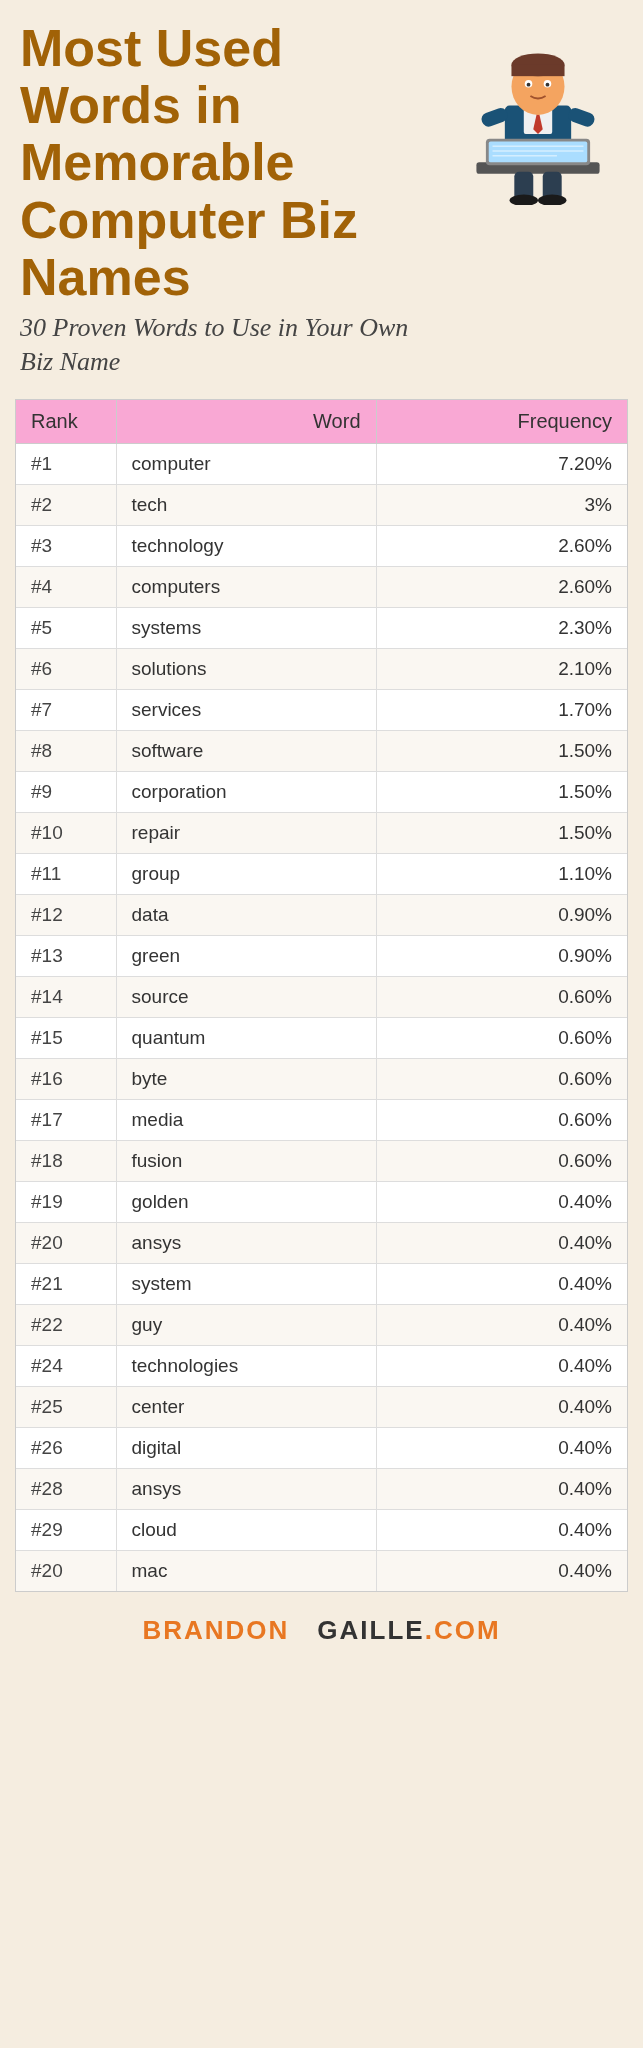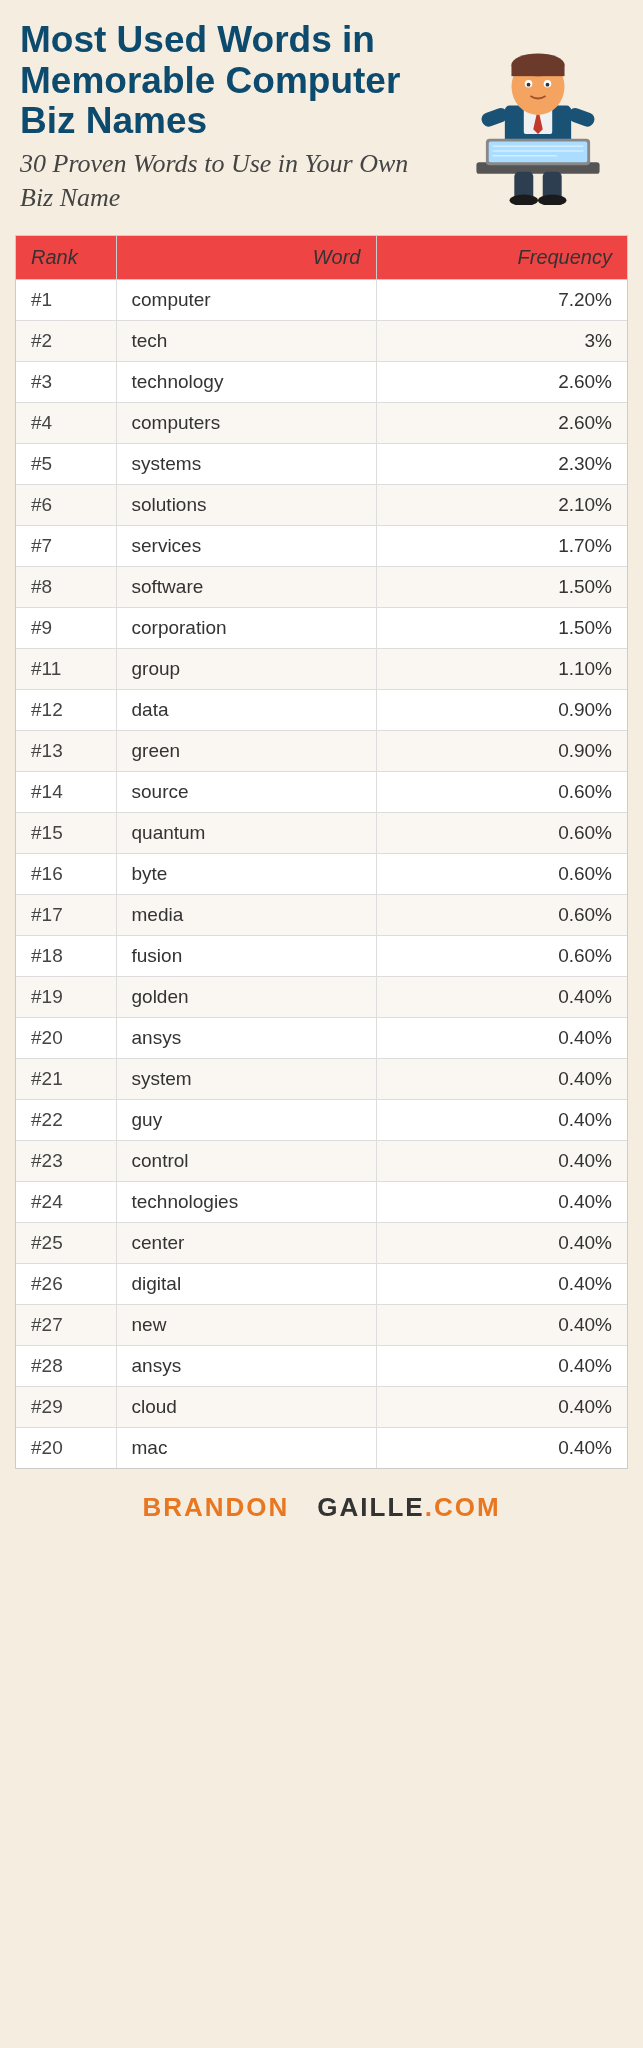--- a/index.html
+++ b/index.html
@@ -26,23 +26,23 @@
       align-items: flex-start;
       justify-content: space-between;
     }
 
     .title-block {
       flex: 1;
       padding-right: 10px;
     }
 
     .main-title {
-      font-size: 37px;
+      font-size: 52px;
       font-weight: 900;
-      color: #0c4a6e;
+      color: #a16207;
       line-height: 1.1;
       font-family: Arial, Helvetica, sans-serif;
     }
 
     .subtitle {
       font-size: 26px;
       color: #444444;
       font-style: italic;
       font-family: Georgia, serif;
       margin-top: 5px;
@@ -69,22 +69,21 @@
       border: 1px solid #cccccc;
       background: white;
     }
 
     table {
       width: 100%;
       border-collapse: collapse;
     }
 
     thead tr {
-      background-color: #ef4444;
-      font-style: italic;
+      background-color: #f9a8d4;
     }
 
     thead th {
       padding: 10px 15px;
       font-size: 20px;
       font-weight: normal;
       color: #333333;
       font-family: Arial, Helvetica, sans-serif;
       border-bottom: 1px solid #cccccc;
       border-right: 1px solid #cccccc;
@@ -271,20 +270,25 @@
             <td>#8</td>
             <td>software</td>
             <td>1.50%</td>
           </tr>
           <tr>
             <td>#9</td>
             <td>corporation</td>
             <td>1.50%</td>
           </tr>
           <tr>
+            <td>#10</td>
+            <td>repair</td>
+            <td>1.50%</td>
+          </tr>
+          <tr>
             <td>#11</td>
             <td>group</td>
             <td>1.10%</td>
           </tr>
           <tr>
             <td>#12</td>
             <td>data</td>
             <td>0.90%</td>
           </tr>
           <tr>
@@ -331,42 +335,32 @@
             <td>#21</td>
             <td>system</td>
             <td>0.40%</td>
           </tr>
           <tr>
             <td>#22</td>
             <td>guy</td>
             <td>0.40%</td>
           </tr>
           <tr>
-            <td>#23</td>
-            <td>control</td>
-            <td>0.40%</td>
-          </tr>
-          <tr>
             <td>#24</td>
             <td>technologies</td>
             <td>0.40%</td>
           </tr>
           <tr>
             <td>#25</td>
             <td>center</td>
             <td>0.40%</td>
           </tr>
           <tr>
             <td>#26</td>
             <td>digital</td>
-            <td>0.40%</td>
-          </tr>
-          <tr>
-            <td>#27</td>
-            <td>new</td>
             <td>0.40%</td>
           </tr>
           <tr>
             <td>#28</td>
             <td>ansys</td>
             <td>0.40%</td>
           </tr>
           <tr>
             <td>#29</td>
             <td>cloud</td>

